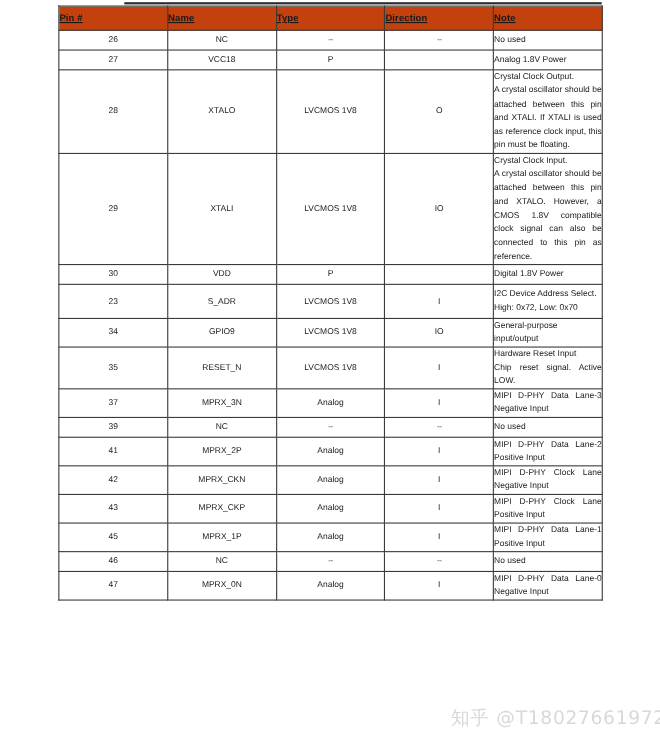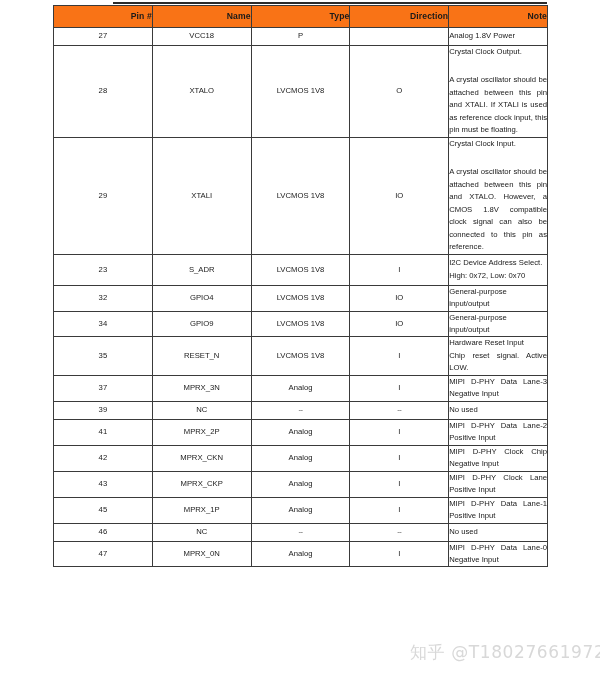--- a/index.html
+++ b/index.html
@@ -47,26 +47,27 @@
     padding: 0;
     vertical-align: middle;
   }
 
   
   table.pintable {
     border: 1.4px solid #2b2b2b;
   }
 
   thead th {
-    background: #f97316;
+    background: #c2410c;
     font-weight: bold;
     font-size: 8.6px;
-    text-align: right;
+    text-align: left;
     height: 21px;
     letter-spacing: 0.1px;
+    text-decoration: underline;
   }
 
   td.c-pin, td.c-name, td.c-type, td.c-dir {
     text-align: center;
     font-size: 7.7px;
   }
   td.c-pin   { width: 44px; }
   td.c-name  { width: 68px; }
   td.c-type  { width: 78px; }
   td.c-dir   { width: 53px; }
@@ -77,21 +78,20 @@
     padding: 3px 5px 3px 6px;
     font-size: 7.7px;
     line-height: 1.62;
   }
   td.c-note .nl {
     display: block;
   }
   td.c-note .nl.just {
     text-align: justify;
     text-align-last: left;
-    margin-top: 16px;
   }
 
   tr.r1 td { height: 17px; }
   tr.r2 td { height: 30px; }
   tr.r4 td { height: 58px; }
 
   .dash {
     font-size: 7.5px;
     letter-spacing: -0.4px;
     color: #555;
@@ -119,20 +119,29 @@
       <tr>
         <th class="c-pin">Pin #</th>
         <th class="c-name">Name</th>
         <th class="c-type">Type</th>
         <th class="c-dir">Direction</th>
         <th class="c-note">Note</th>
       </tr>
     </thead>
     <tbody id="tbody">
         <tr class="r1">
+          <td class="c-pin">26</td>
+          <td class="c-name">NC</td>
+          <td class="c-type"><span class="dash">--</span></td>
+          <td class="c-dir"><span class="dash">--</span></td>
+          <td class="c-note">
+            <div class="nl">No used</div>
+          </td>
+        </tr>
+        <tr class="r1">
           <td class="c-pin">27</td>
           <td class="c-name">VCC18</td>
           <td class="c-type">P</td>
           <td class="c-dir"></td>
           <td class="c-note">
             <div class="nl">Analog 1.8V Power</div>
           </td>
         </tr>
         <tr class="r4">
           <td class="c-pin">28</td>
@@ -147,37 +156,37 @@
         <tr class="r4">
           <td class="c-pin">29</td>
           <td class="c-name">XTALI</td>
           <td class="c-type">LVCMOS 1V8</td>
           <td class="c-dir">IO</td>
           <td class="c-note">
             <div class="nl">Crystal Clock Input.</div>
             <div class="nl just">A crystal oscillator should be attached between this pin and XTALO. However, a CMOS 1.8V compatible clock signal can also be connected to this pin as reference.</div>
           </td>
         </tr>
+        <tr class="r1">
+          <td class="c-pin">30</td>
+          <td class="c-name">VDD</td>
+          <td class="c-type">P</td>
+          <td class="c-dir"></td>
+          <td class="c-note">
+            <div class="nl">Digital 1.8V Power</div>
+          </td>
+        </tr>
         <tr class="r2">
           <td class="c-pin">23</td>
           <td class="c-name">S_ADR</td>
           <td class="c-type">LVCMOS 1V8</td>
           <td class="c-dir">I</td>
           <td class="c-note">
             <div class="nl">I2C Device Address Select.</div>
             <div class="nl">High: 0x72, Low: 0x70</div>
-          </td>
-        </tr>
-        <tr class="r1">
-          <td class="c-pin">32</td>
-          <td class="c-name">GPIO4</td>
-          <td class="c-type">LVCMOS 1V8</td>
-          <td class="c-dir">IO</td>
-          <td class="c-note">
-            <div class="nl">General-purpose input/output</div>
           </td>
         </tr>
         <tr class="r1">
           <td class="c-pin">34</td>
           <td class="c-name">GPIO9</td>
           <td class="c-type">LVCMOS 1V8</td>
           <td class="c-dir">IO</td>
           <td class="c-note">
             <div class="nl">General-purpose input/output</div>
           </td>
@@ -218,21 +227,21 @@
           <td class="c-note">
             <div class="nl">MIPI D-PHY Data Lane-2 Positive Input</div>
           </td>
         </tr>
         <tr class="r1">
           <td class="c-pin">42</td>
           <td class="c-name">MPRX_CKN</td>
           <td class="c-type">Analog</td>
           <td class="c-dir">I</td>
           <td class="c-note">
-            <div class="nl">MIPI D-PHY Clock Chip Negative Input</div>
+            <div class="nl">MIPI D-PHY Clock Lane Negative Input</div>
           </td>
         </tr>
         <tr class="r1">
           <td class="c-pin">43</td>
           <td class="c-name">MPRX_CKP</td>
           <td class="c-type">Analog</td>
           <td class="c-dir">I</td>
           <td class="c-note">
             <div class="nl">MIPI D-PHY Clock Lane Positive Input</div>
           </td>

